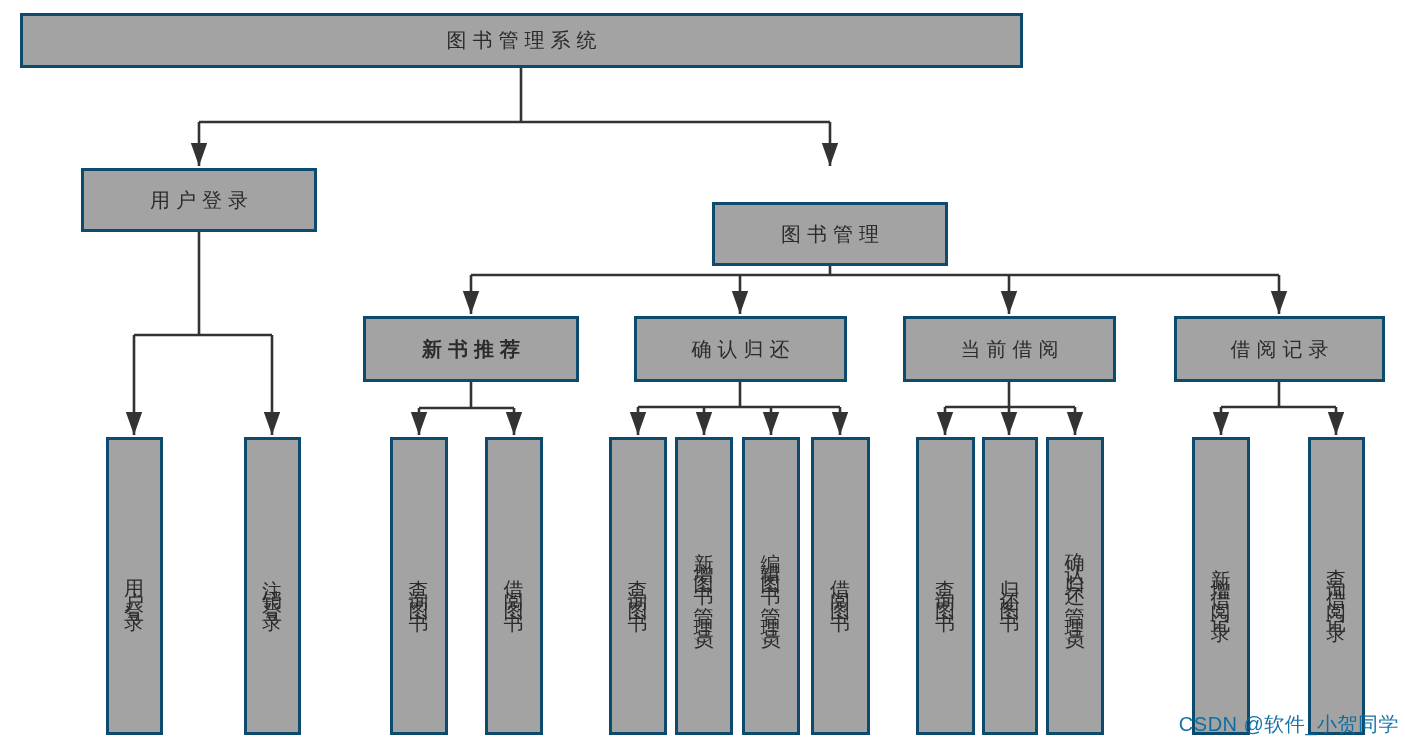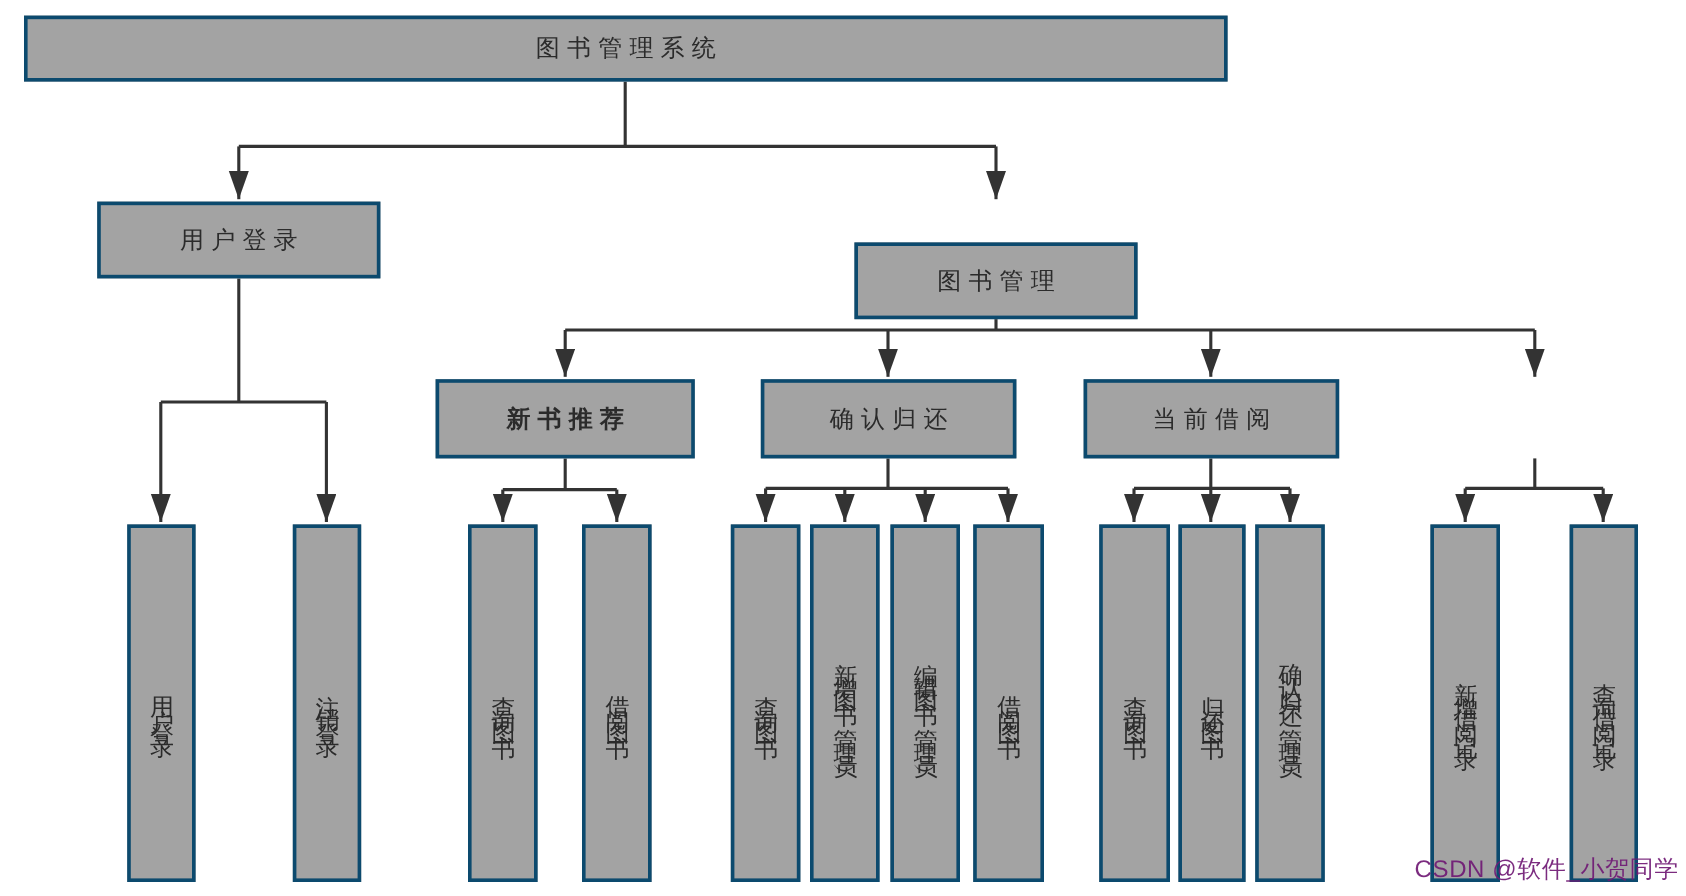--- a/index.html
+++ b/index.html
@@ -34,21 +34,21 @@
     font-size:20px;
     letter-spacing:11px;
     line-height:1;
   }
   #watermark{
     position:absolute;
     right:6px;
     top:711px;
     z-index:5;
     font-size:20px;
-    color:#701a75;
+    color:#0369a1;
     opacity:0.92;
     letter-spacing:0.5px;
     white-space:nowrap;
   }
 </style>
 </head>
 <body>
 
 <div id="canvas">
 
@@ -103,20 +103,21 @@
   </svg>
 
   <div class="node h" style="left:20px;top:13px;width:1003px;height:55px;">图书管理系统</div>
 
   <div class="node h" style="left:81px;top:168px;width:236px;height:64px;">用户登录</div>
   <div class="node h" style="left:712px;top:168px;width:236px;height:64px;margin-top:34px;">图书管理</div>
 
   <div class="node h" style="left:363px;top:316px;width:216px;height:66px;font-weight:bold;">新书推荐</div>
   <div class="node h" style="left:634px;top:316px;width:213px;height:66px;">确认归还</div>
   <div class="node h" style="left:903px;top:316px;width:213px;height:66px;text-align:center;">当前借阅</div>
+  <div class="node h" style="left:1174px;top:316px;width:211px;height:66px;">借阅记录</div>
 
   <div class="node v" style="left:106px;top:437px;width:57px;height:298px;">用户登录</div>
   <div class="node v" style="left:244px;top:437px;width:57px;height:298px;">注销登录</div>
 
   <div class="node v" style="left:390px;top:437px;width:58px;height:298px;">查询图书</div>
   <div class="node v" style="left:485px;top:437px;width:58px;height:298px;">借阅图书</div>
 
   <div class="node v" style="left:609px;top:437px;width:58px;height:298px;">查询图书</div>
   <div class="node v" style="left:675px;top:437px;width:58px;height:298px;">新增图书（管理员）</div>
   <div class="node v" style="left:742px;top:437px;width:58px;height:298px;">编辑图书（管理员）</div>

